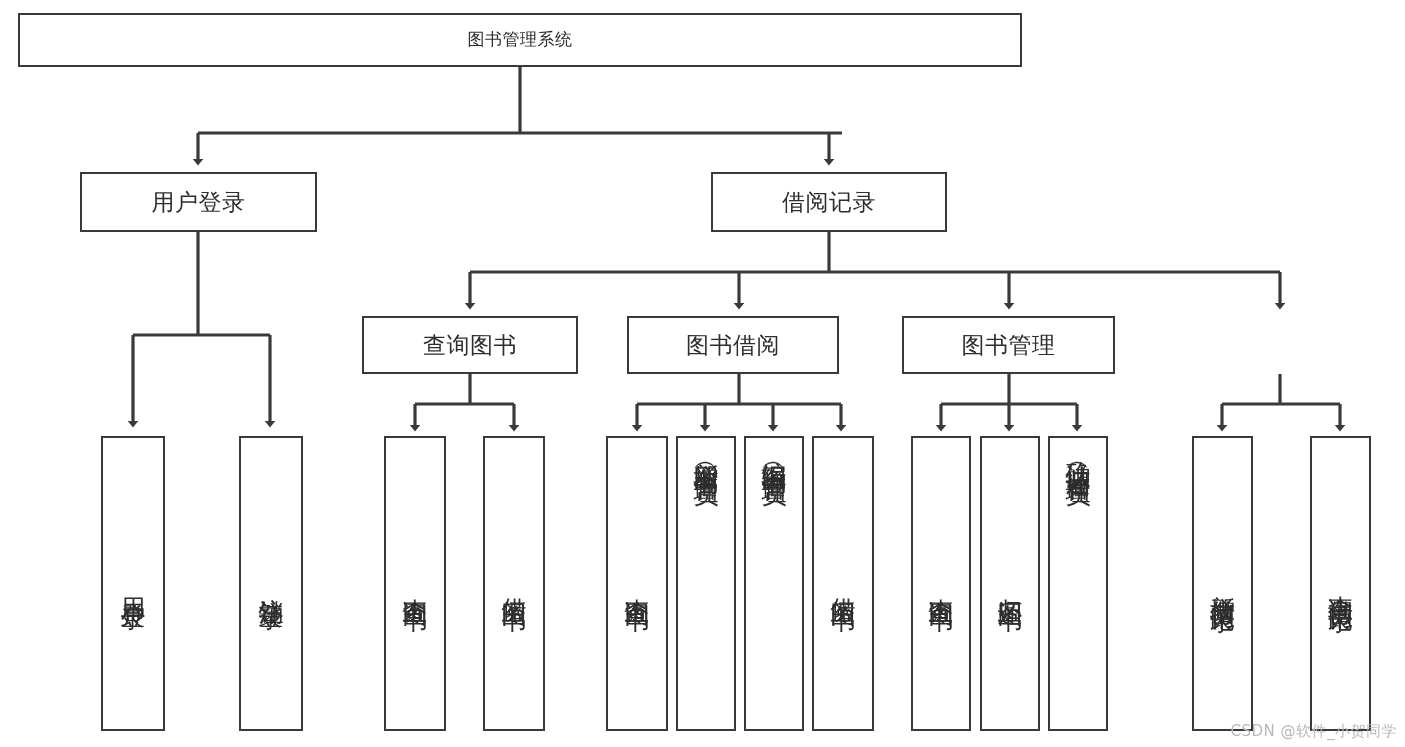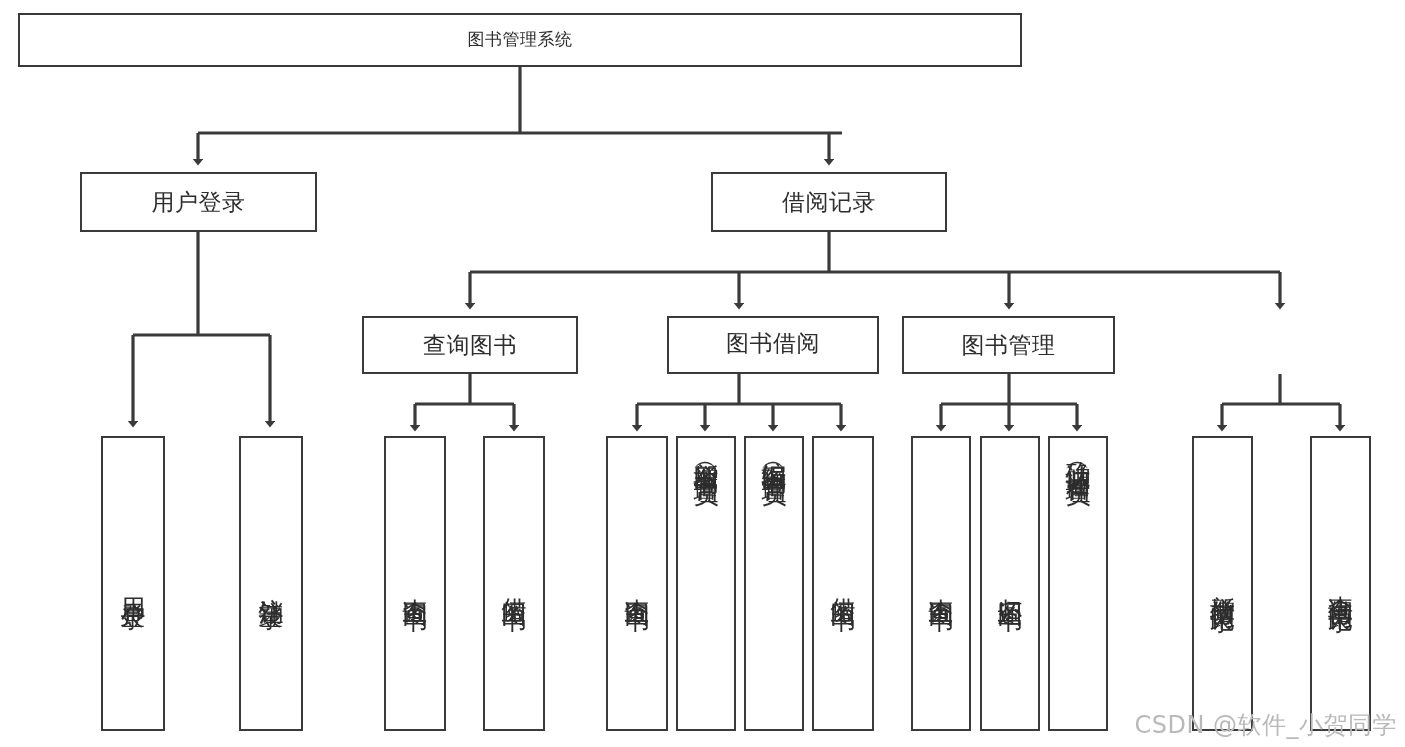--- a/index.html
+++ b/index.html
@@ -63,21 +63,21 @@
     letter-spacing: 3px;
     white-space: nowrap;
   }
   .node.v.center { align-items: center; }
   .node.v.top { align-items: flex-start; }
   .node.v.top .label { margin-top: 4px; }
   .watermark {
     position: absolute;
     right: 8px;
     bottom: 6px;
-    font-size: 24px;
+    font-size: 15px;
     color: #b9b9b9;
     letter-spacing: 0.5px;
     z-index: 3;
     white-space: nowrap;
   }
 </style>
 </head>
 <body>
 
 <div id="canvas">
@@ -139,21 +139,21 @@
   <div class="node h" style="left:80px; top:172px; width:237px; height:60px;">
     <span class="label">用户登录</span>
   </div>
   <div class="node h" style="left:711px; top:172px; width:236px; height:60px;">
     <span class="label">借阅记录</span>
   </div>
 
   <div class="node h" style="left:362px; top:316px; width:216px; height:58px;">
     <span class="label">查询图书</span>
   </div>
-  <div class="node h" style="left:667px; top:316px; width:212px; height:58px;font-family:Liberation Mono, monospace;">
+  <div class="node h" style="left:627px; top:316px; width:212px; height:58px;">
     <span class="label">图书借阅</span>
   </div>
   <div class="node h" style="left:902px; top:316px; width:213px; height:58px;">
     <span class="label">图书管理</span>
   </div>
 
   <div class="node v center" style="left:101px; top:436px; width:64px; height:295px;">
     <span class="label">用户登录</span>
   </div>
   <div class="node v center" style="left:239px; top:436px; width:64px; height:295px;">

